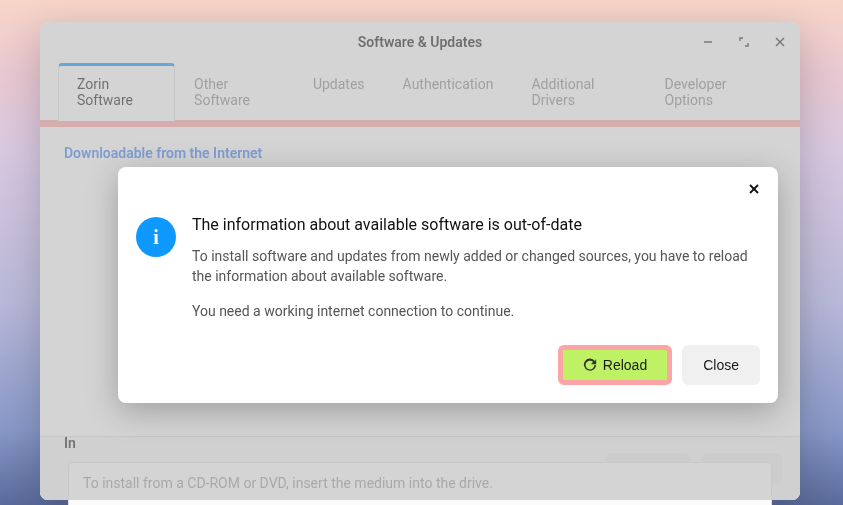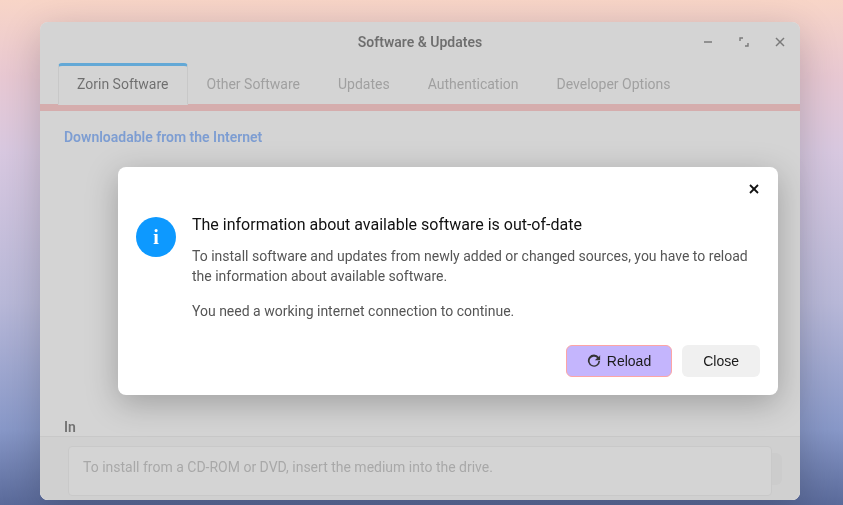--- a/index.html
+++ b/index.html
@@ -199,22 +199,22 @@
       cursor: pointer;
       background: #f0f0f0;
       border: 1px solid transparent;
       color: #1a1a1a;
       font-weight: 500;
       display: inline-flex;
       align-items: center;
       gap: 6px;
     }
     .dialog-button.reload {
-      border: 1px solid #fca5a5;
-      background: #c4b5fd;
+      border: 5px solid #fca5a5;
+      background: #bef264;
     }
     .reload-icon {
       display: inline-block;
       width: 14px;
       height: 14px;
     }
     .install-section-heading {
       position: absolute;
       left: 24px;
       top: 308px;
@@ -248,20 +248,21 @@
           </svg>
       </div>
     </div>
   </div>
 
   <div class="tabs">
     <div class="tab active">Zorin Software</div>
     <div class="tab">Other Software</div>
     <div class="tab">Updates</div>
     <div class="tab">Authentication</div>
+    <div class="tab">Additional Drivers</div>
     <div class="tab">Developer Options</div>
   </div>
 
   <div class="content">
     <div class="section-heading">Downloadable from the Internet</div>
     <div class="section-heading install-section-heading">In</div>
     <div class="install-hint">
       <span>To install from a CD-ROM or DVD, insert the medium into the drive.</span>
     </div>
   </div>

